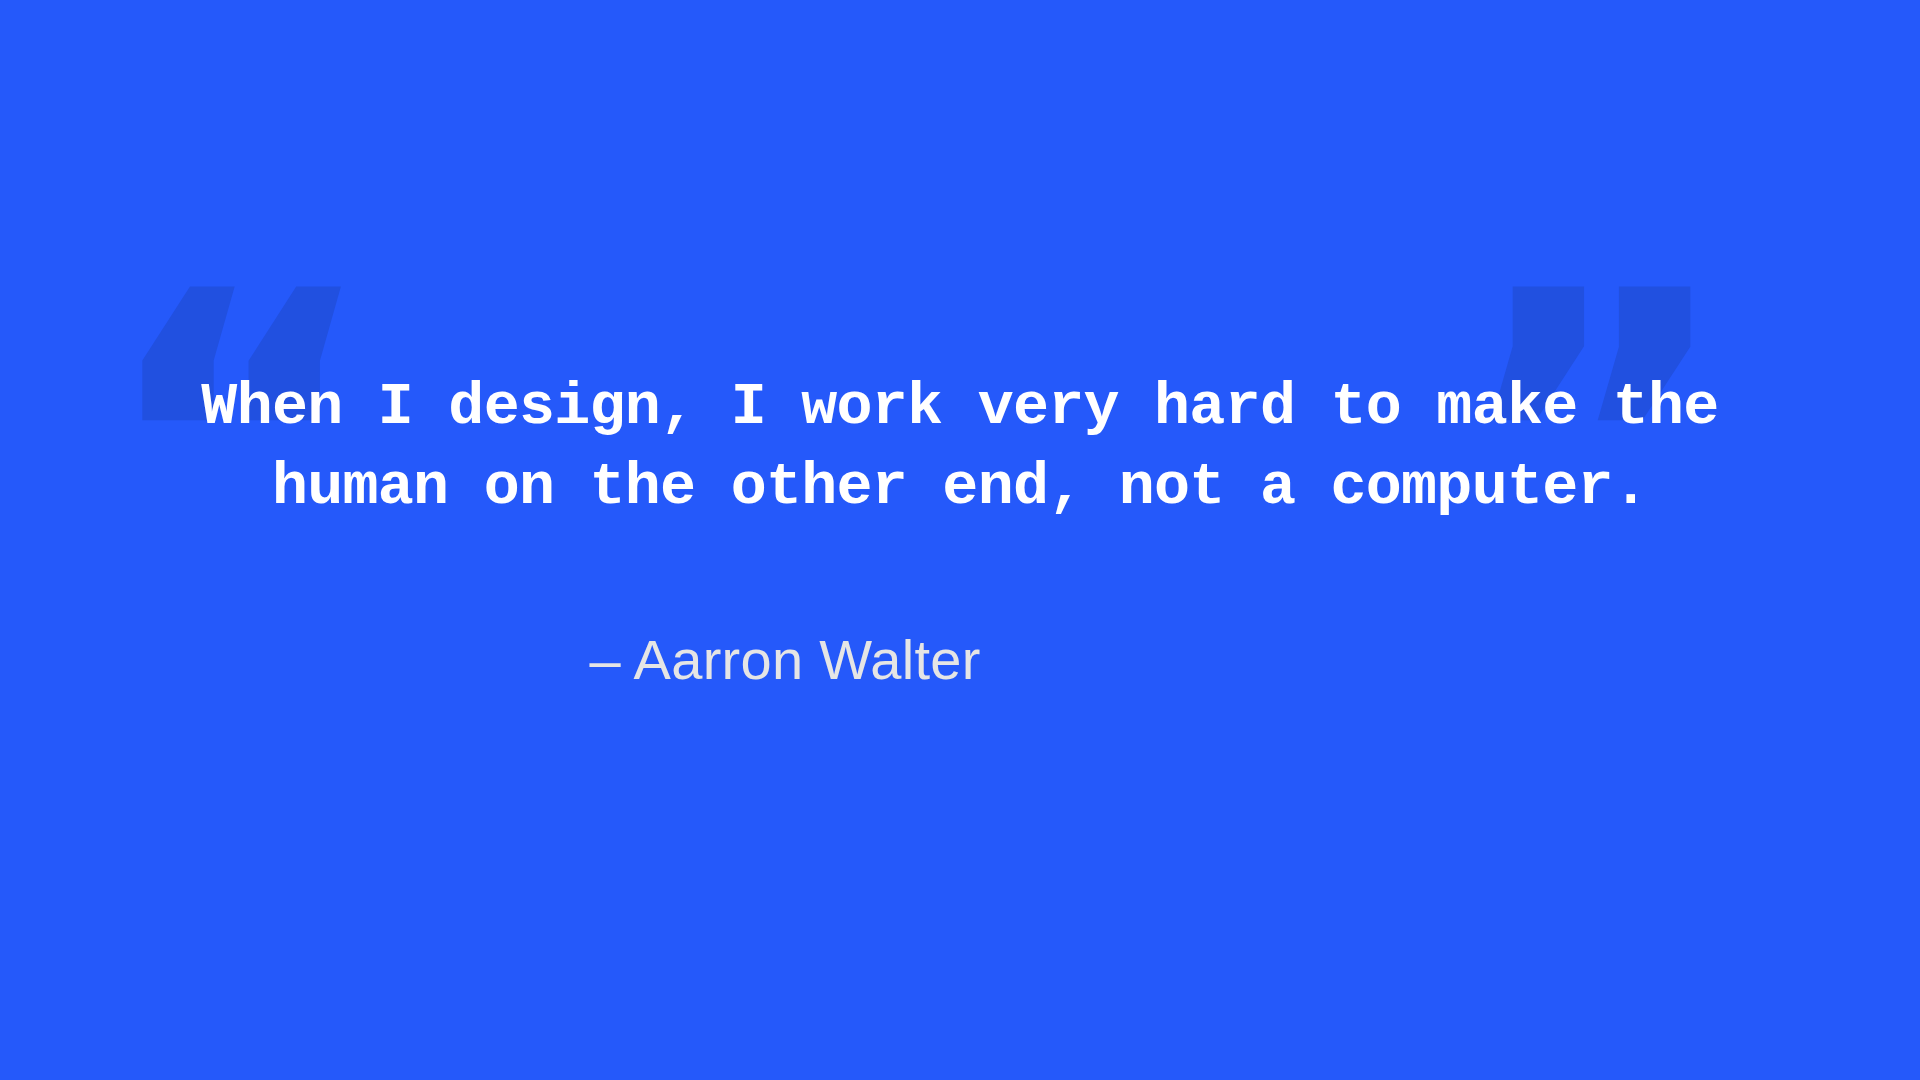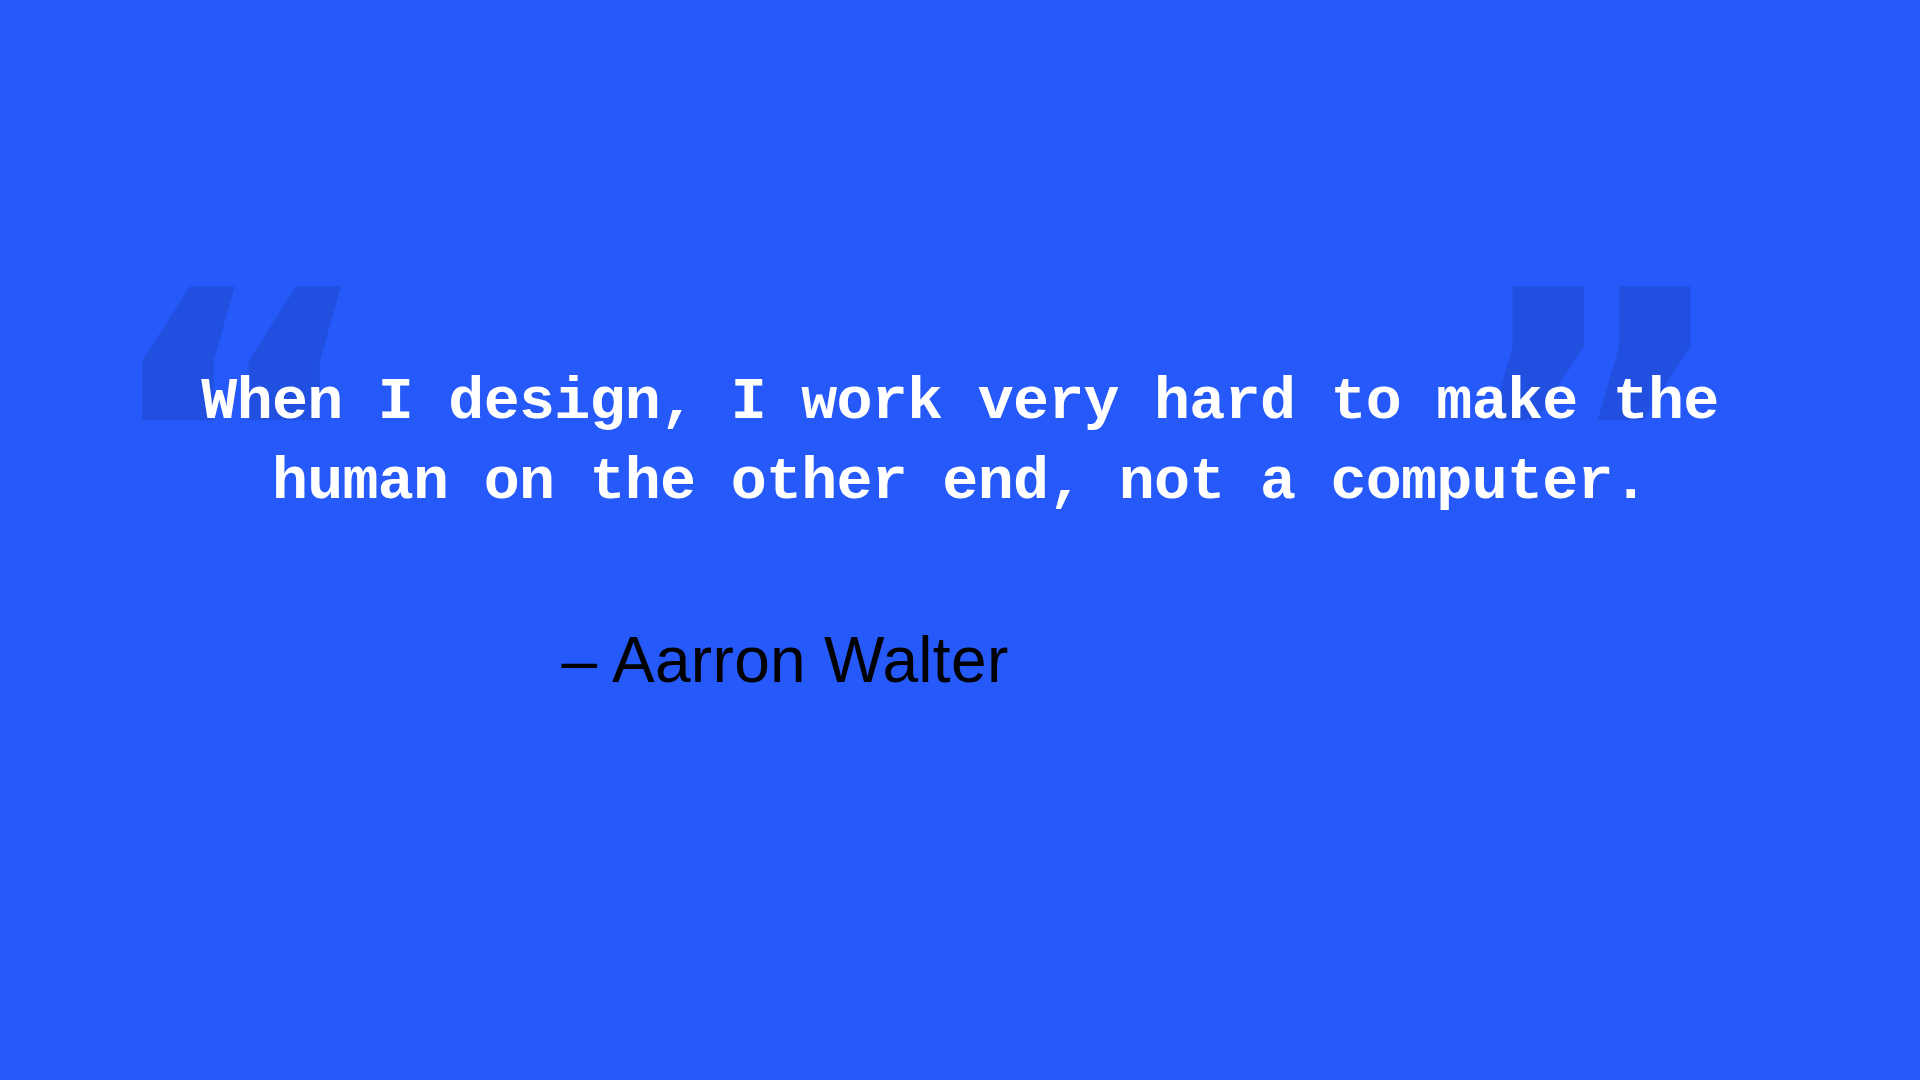--- a/index.html
+++ b/index.html
@@ -74,22 +74,22 @@
   }
 
   .quote-line {
     display: block;
     white-space: nowrap;
     font-family: Liberation Mono, monospace;
   }
 
   .attribution {
     margin-top: 100px;
-    color: #000000;
-    font-size: 64px;
+    color: #e5e5e5;
+    font-size: 56px;
     font-weight: 400;
     letter-spacing: 0.005em;
     position: relative;
     z-index: 2;
     transform: translateX(-175px);
     white-space: nowrap;
   }
 </style>
 </head>
 <body>

